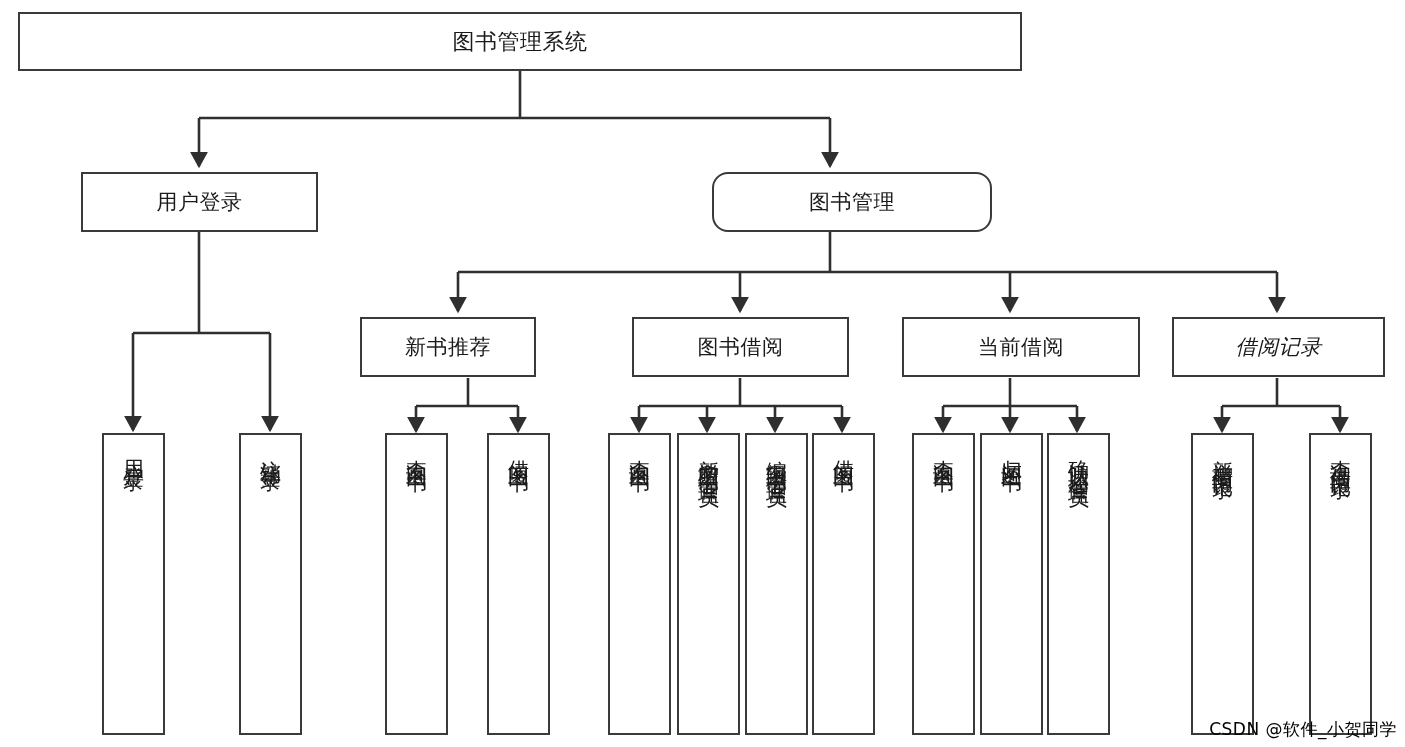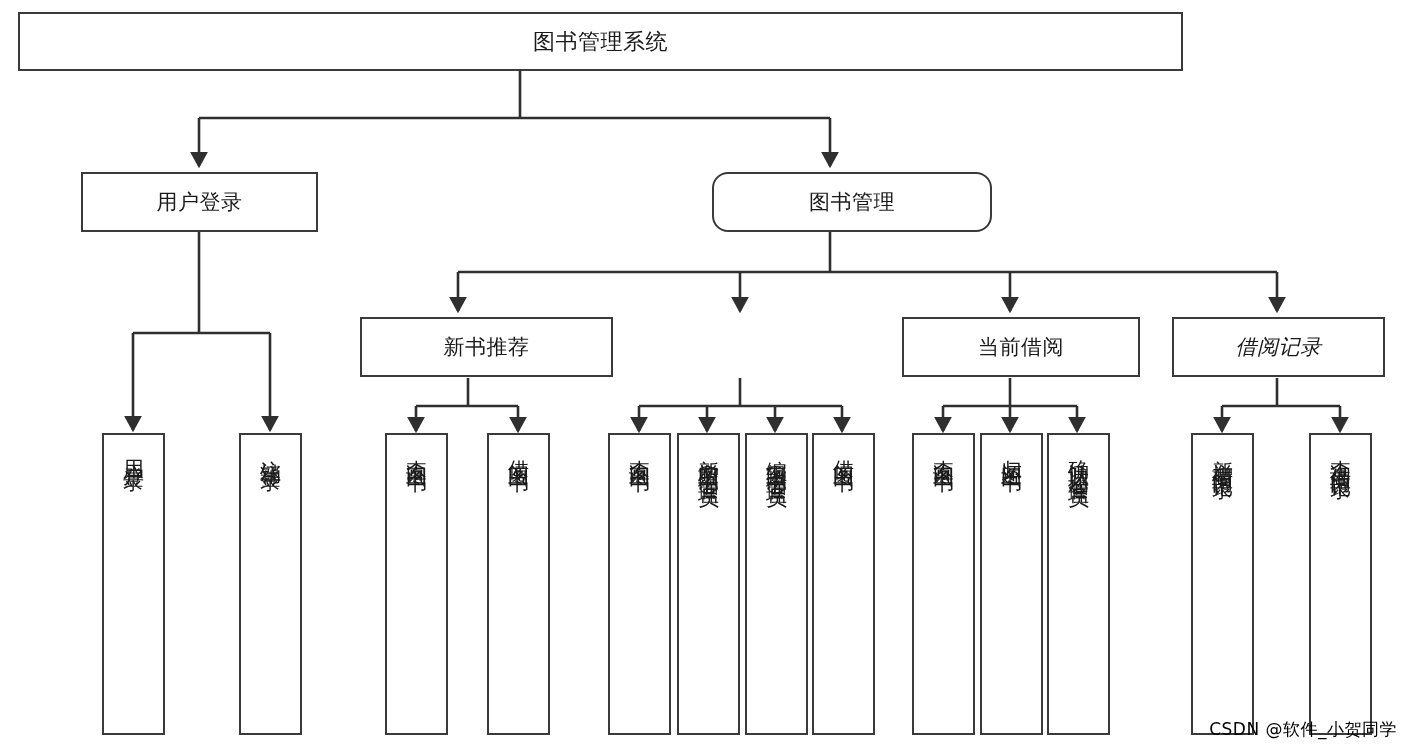--- a/index.html
+++ b/index.html
@@ -125,36 +125,39 @@
       <path d="M 1010 406 L 1010 431" marker-end="url(#arrow)"></path>
       <path d="M 1077 406 L 1077 431" marker-end="url(#arrow)"></path>
 
       <path d="M 1277 378 L 1277 406"></path>
       <path d="M 1222 406 L 1340 406"></path>
       <path d="M 1222 406 L 1222 431" marker-end="url(#arrow)"></path>
       <path d="M 1340 406 L 1340 431" marker-end="url(#arrow)"></path>
     </g>
   </svg>
 
-  <div class="node horiz root" style="left:18px; top:12px; width:1165px; height:59px;">
+  <div class="node horiz root" style="left:18px; top:12px; width:1004px; height:59px;">
     <span class="label">图书管理系统</span>
   </div>
 
   <div class="node horiz" style="left:81px; top:172px; width:237px; height:60px;">
     <span class="label">用户登录</span>
   </div>
 
   <div class="node horiz" style="left:712px; top:172px; width:280px; height:60px;border-radius:16px;">
     <span class="label">图书管理</span>
   </div>
 
-  <div class="node horiz" style="left:360px; top:317px; width:253px; height:60px;">
+  <div class="node horiz" style="left:360px; top:317px; width:176px; height:60px;">
     <span class="label">新书推荐</span>
   </div>
 
+  <div class="node horiz" style="left:632px; top:317px; width:217px; height:60px;">
+    <span class="label">图书借阅</span>
+  </div>
 
   <div class="node horiz" style="left:902px; top:317px; width:238px; height:60px;">
     <span class="label">当前借阅</span>
   </div>
 
   <div class="node horiz" style="left:1172px; top:317px; width:213px; height:60px;font-style:italic;">
     <span class="label">借阅记录</span>
   </div>
 
   <div class="node vert" style="left:102px; top:433px; width:63px; height:302px;">

